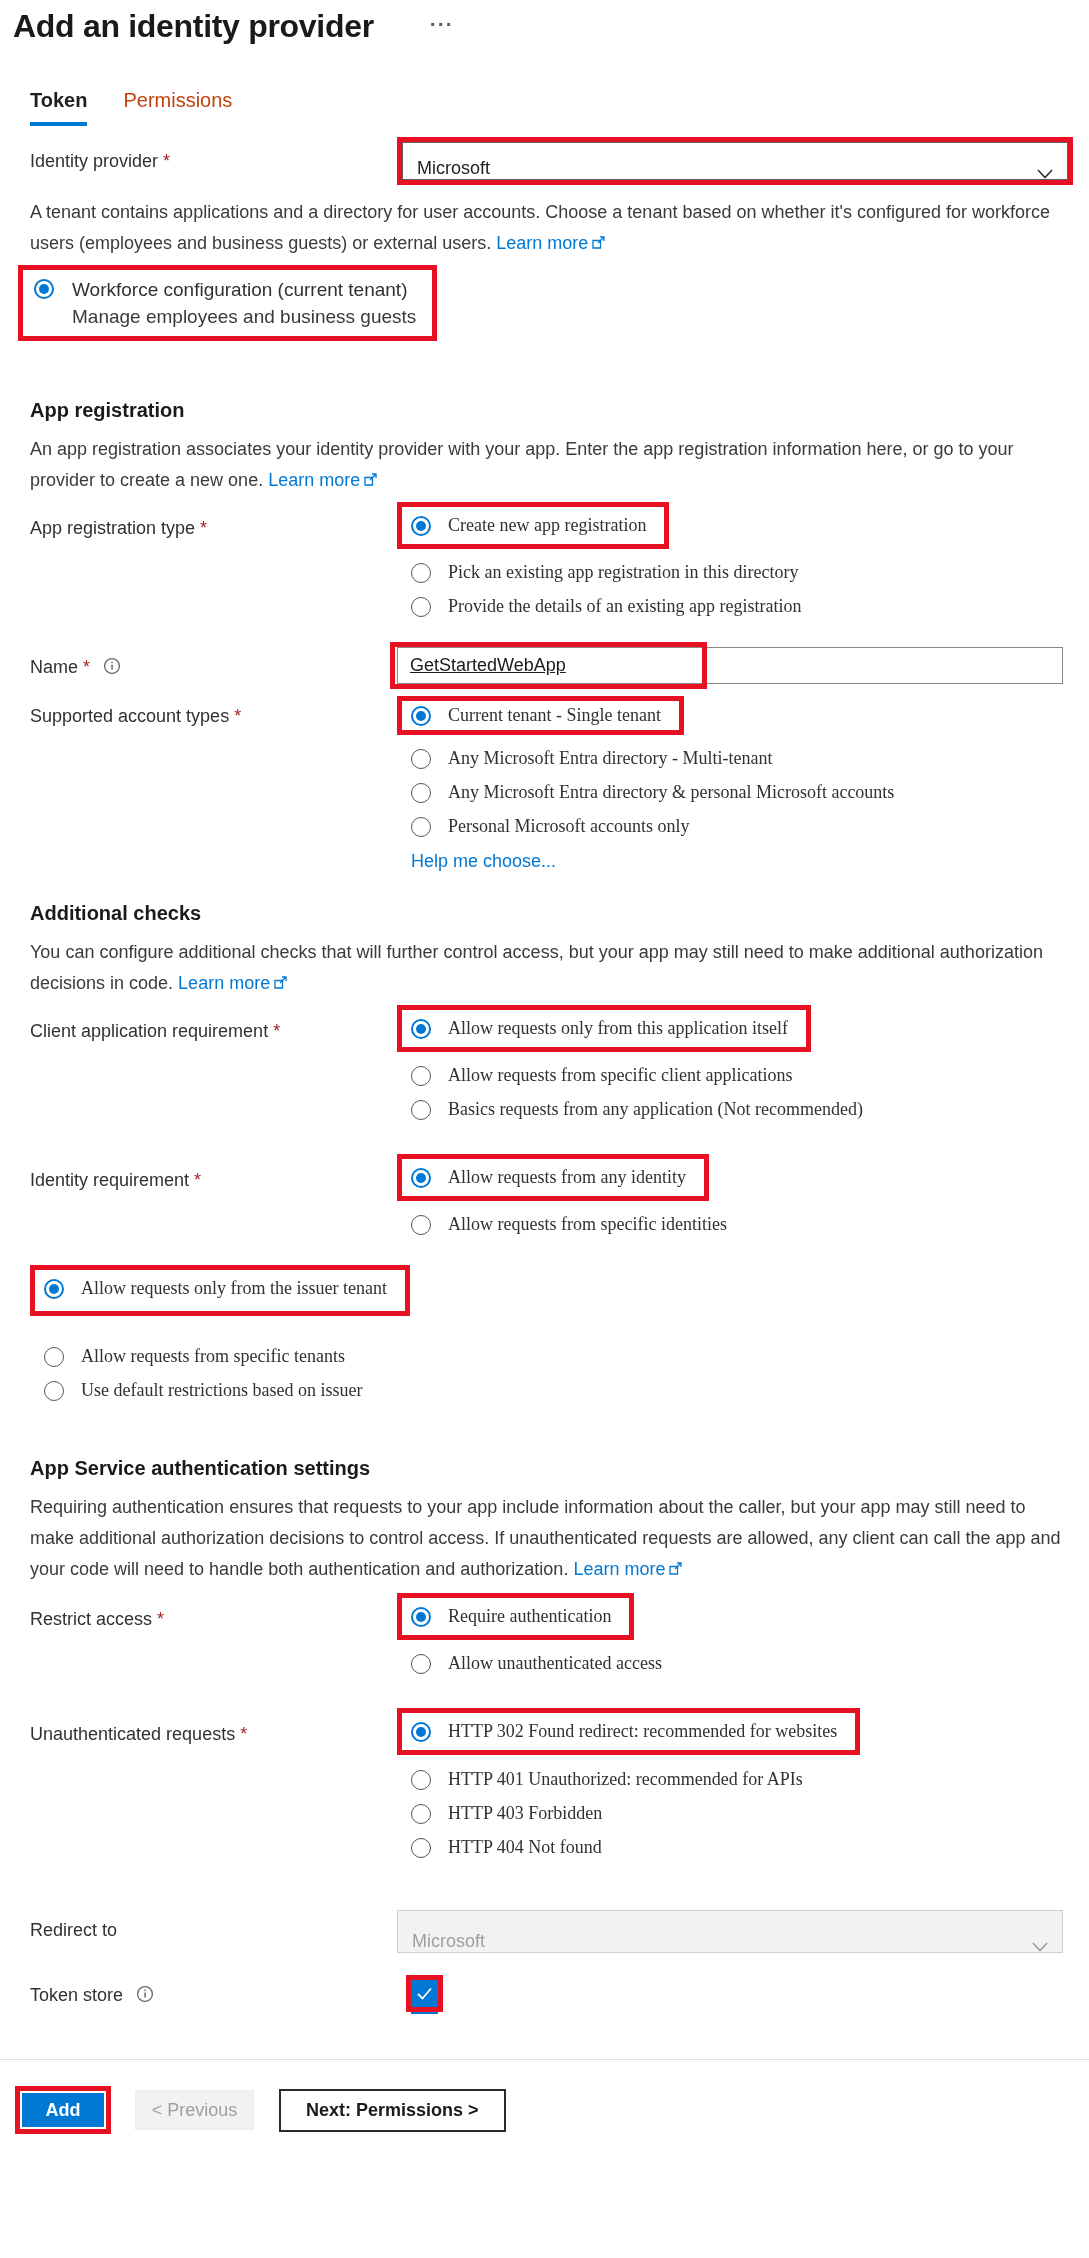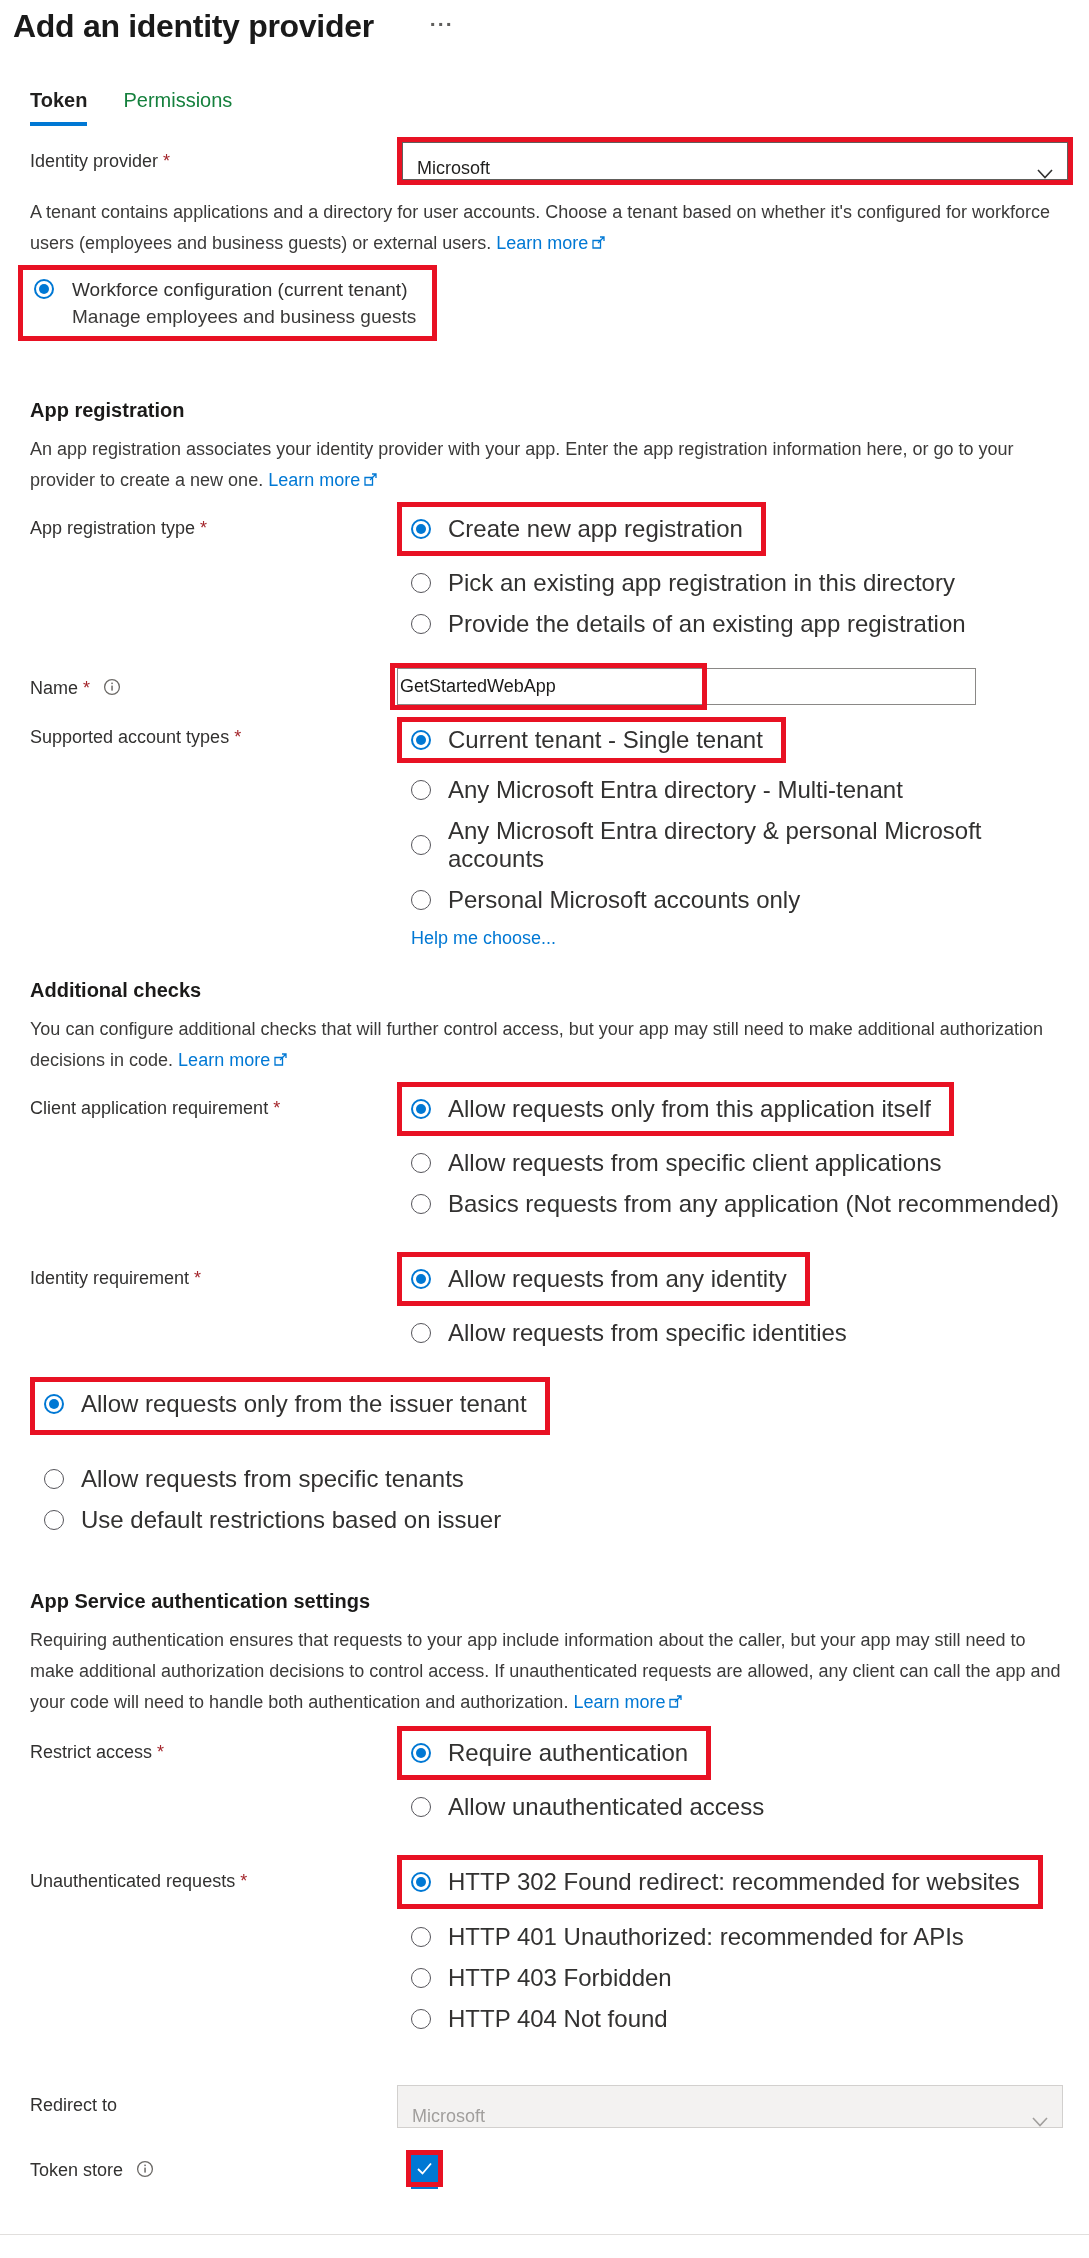--- a/index.html
+++ b/index.html
@@ -11,21 +11,21 @@
   }
   .content { padding: 0 20px 0 30px; }
 
   
   .title-row { display:flex; align-items:flex-start; margin:8px 0 0 -17px; }
   .page-title { font-size:32px; font-weight:700; color:#1a1a1a; letter-spacing:-0.3px; }
   .more-btn { color:#5f5e5c; font-size:21px; font-weight:700; margin:4px 0 0 56px; letter-spacing:1px; cursor:pointer; }
 
   
   .tabs { display:flex; margin-top:44px; }
-  .tab { font-size:20px; color:#15803d; padding-bottom:10px; margin-right:36px; cursor:pointer; }
+  .tab { font-size:20px; color:#c2410c; padding-bottom:10px; margin-right:36px; cursor:pointer; }
   .tab.active { font-weight:700; color:#201f1e; border-bottom:4px solid #0078d4; }
 
   
   .row { display:flex; align-items:flex-start; }
   .lbl { width:367px; flex:none; font-size:18px; color:#323130; }
   .ctl { flex:1; min-width:0; }
   .req { color:#a4262c; margin-left:5px; }
   .sect { font-size:20px; font-weight:700; color:#1b1a19; }
   .para { font-size:18px; line-height:31px; max-width:1042px; color:#3b3a39; }
   a.link { color:#0078d4; text-decoration:none; cursor:pointer; }
@@ -33,39 +33,39 @@
 
   .hl { border:5px solid #e81123; }
 
   
   .dd { height:38px; width:666px; background:#fff; border:1px solid #605e5c;
         display:flex; align-items:flex-end; justify-content:space-between;
         padding:0 14px; font-size:18px; color:#201f1e; cursor:pointer; }
   .dd.disabled { background:#f3f2f1; border:1px solid #d2d0ce; color:#a19f9d; cursor:default; height:43px; }
 
   
-  .opt { display:flex; align-items:center; font-size:24px; color:#323130; }
+  .opt { display:flex; align-items:center; font-size:18px; color:#323130;font-family:Liberation Serif, serif; }
   .opt .radio { margin-right:17px; }
   .radio { width:20px; height:20px; border:1.4px solid #55545a; border-radius:50%; flex:none; background:#fff; }
   .radio.sel { border:2px solid #0078d4; position:relative; }
   .radio.sel::after { content:""; position:absolute; inset:3px; background:#0078d4; border-radius:50%; }
   .hl-opt { display:inline-flex; align-items:center; padding:8px 18px 8px 9px; }
   .plain-opt { margin-left:14px; }
 
   
   .tenant-opt { display:flex; align-items:flex-start; font-size:19px; line-height:27px; color:#323130; }
   .tenant-opt .radio { margin:3px 18px 0 0; }
   .tenant-hl { display:inline-flex; margin-left:-12px; padding:6px 16px 6px 11px; }
   .tenant-plain { margin-left:34px; }
   .t-sub { color:#3b3a39; }
 
   
   .name-wrap { position:relative; display:inline-block; }
-  .name-input { width:579px; height:37px; border:1px solid #8a8886; font-size:18px;
-                padding:0 2px; color:#1b1a19; font-family:"Liberation Sans", sans-serif; }
+  .name-input { width:666px; height:37px; border:1px solid #8a8886; font-size:18px;
+                padding:0 12px; color:#1b1a19; font-family:"Liberation Sans", sans-serif;text-decoration:underline; }
   .name-hl { position:absolute; left:-7px; top:-5px; width:317px; height:47px;
              border:5px solid #e81123; pointer-events:none; }
 
   
   .cb-outer { position:relative; width:40px; height:42px; margin-left:9px; }
   .checkbox { position:absolute; left:5px; top:5px; width:27px; height:34px; background:#0078d4; }
   .checkbox svg { position:absolute; top:5px; left:5px; }
   .cb-hl { position:absolute; left:0; top:0; width:37px; height:37px; border:5px solid #e81123; z-index:2; }
 
   

